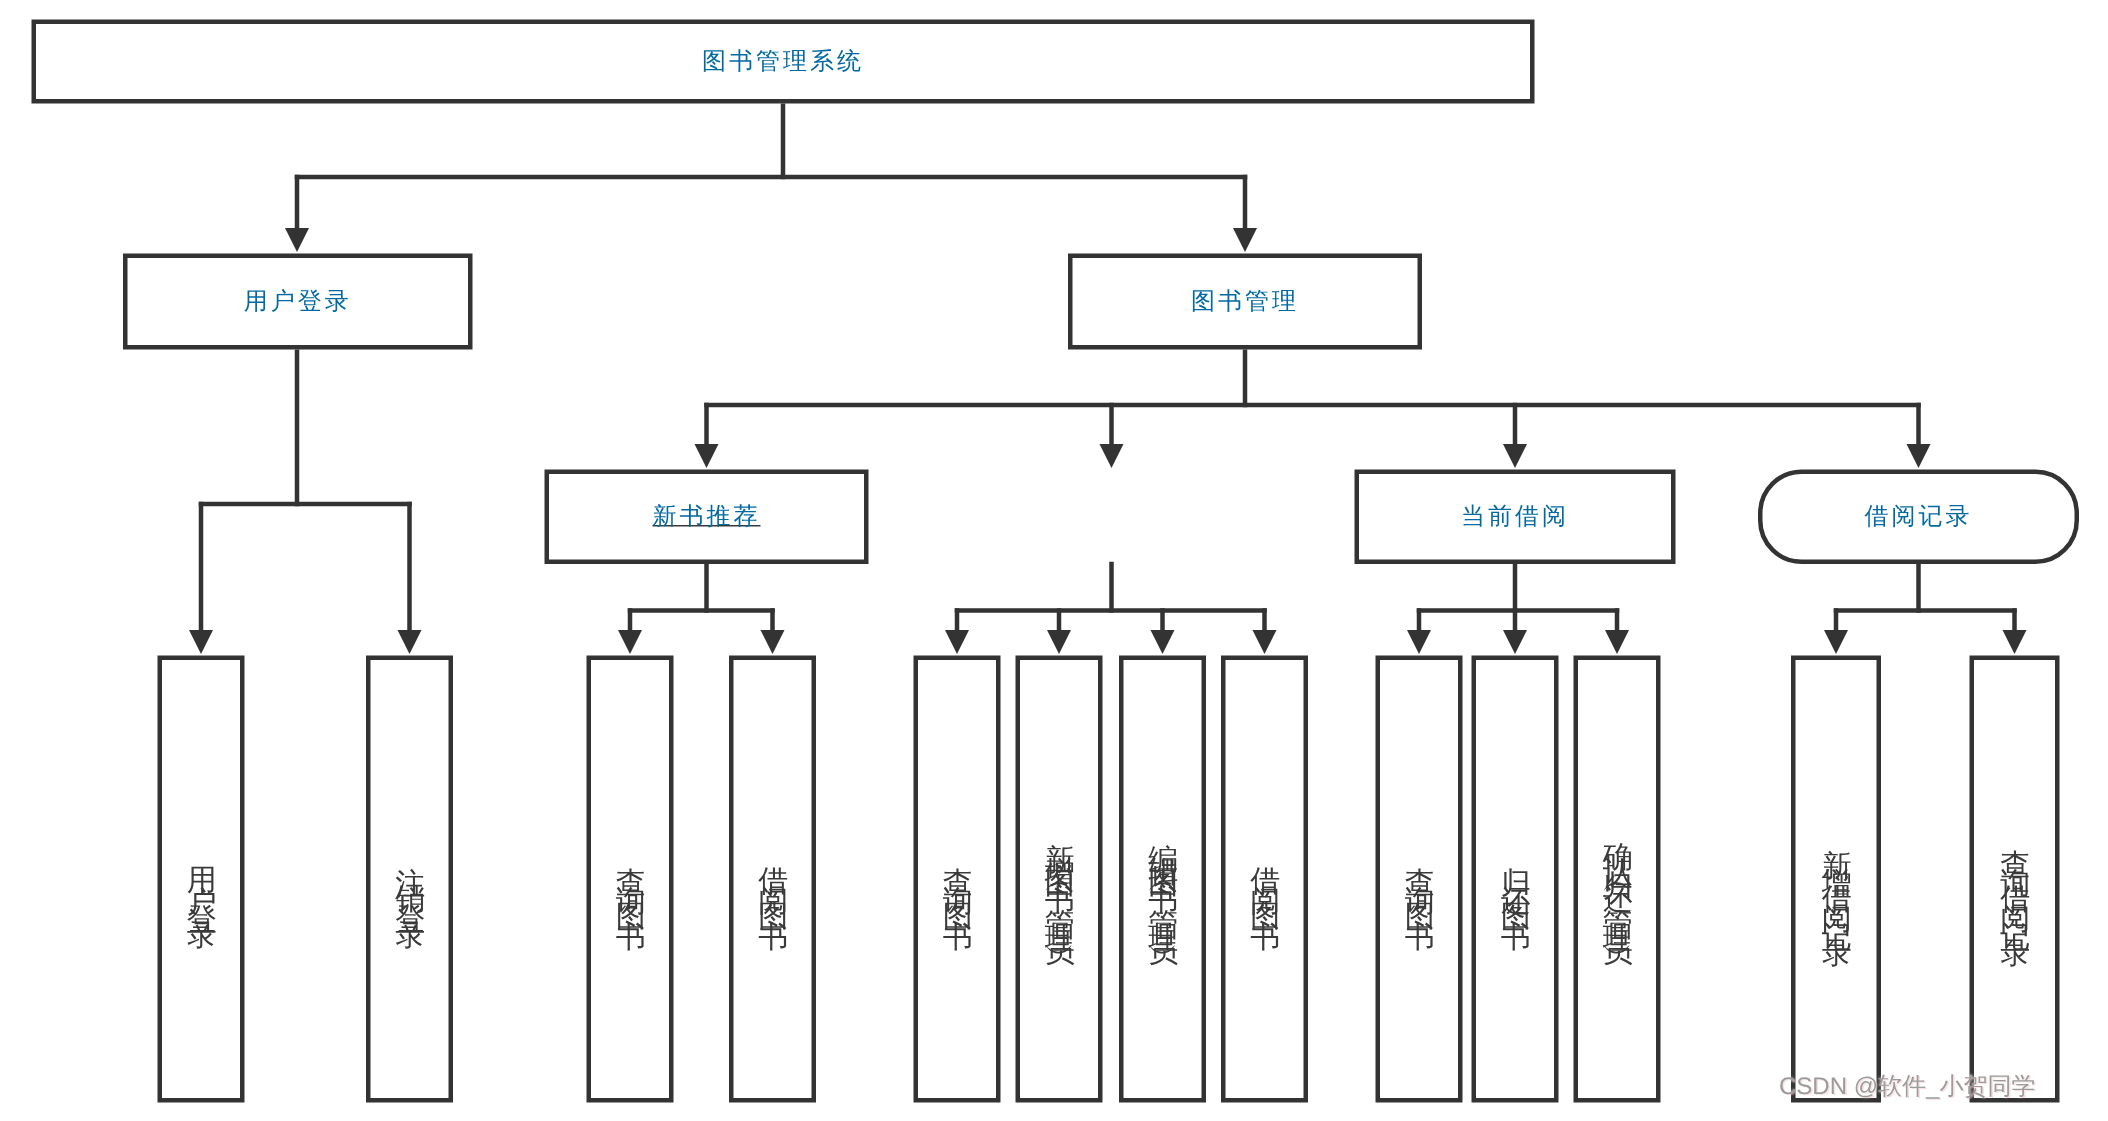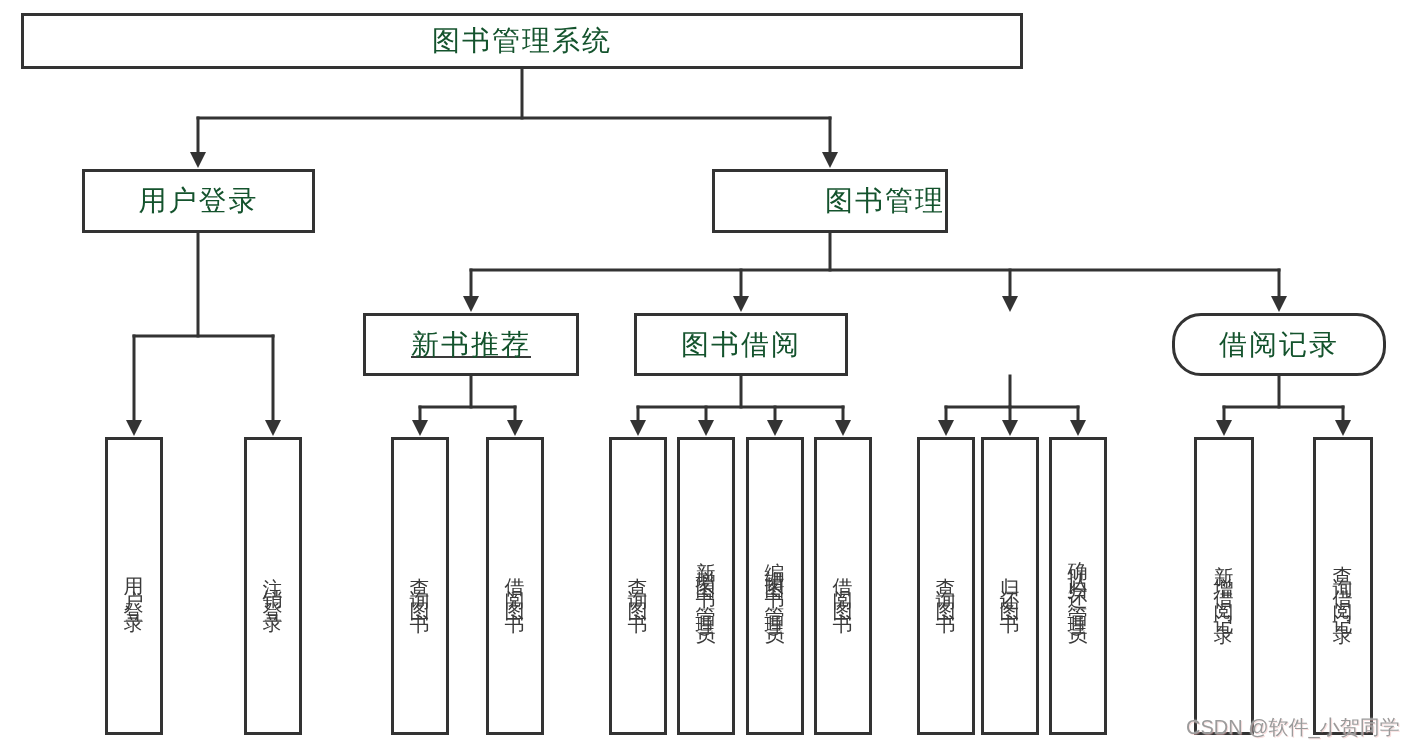--- a/index.html
+++ b/index.html
@@ -36,42 +36,42 @@
     position: absolute;
     box-sizing: border-box;
     background: #ffffff;
     border: 3px solid #333333;
     display: flex;
     align-items: center;
     justify-content: center;
     z-index: 2;
   }
   .box.h .lbl {
-    font-size: 28px;
+    font-size: 16px;
     letter-spacing: 2px;
-    color: #14532d;
+    color: #0369a1;
     white-space: nowrap;
   }
   .box.v .lbl {
     writing-mode: vertical-rl;
     text-orientation: mixed;
     font-size: 20px;
     letter-spacing: 12px;
     line-height: 1;
     color: #3a3a3a;
   }
   .box.v .lbl.tight {
     letter-spacing: 9px;
   }
   .watermark {
     position: absolute;
     left: 1186px;
     top: 714px;
     z-index: 3;
-    font-size: 20px;
+    font-size: 16px;
     color: #9b9b9b;
     white-space: nowrap;
     text-shadow: 0 0 2px #ffffff, 1px 1px 0 rgba(235, 140, 140, 0.35);
   }
 </style>
 </head>
 <body>
 
 <div class="canvas">
 
@@ -151,29 +151,29 @@
     </g>
   </svg>
 
   <div class="box h" style="left:21px; top:13px; width:1002px; height:56px;">
     <span class="lbl">图书管理系统</span>
   </div>
 
   <div class="box h" style="left:82px; top:169px; width:233px; height:64px;">
     <span class="lbl">用户登录</span>
   </div>
-  <div class="box h" style="left:712px; top:169px; width:236px; height:64px;justify-content:flex-end;">
+  <div class="box h" style="left:712px; top:169px; width:236px; height:64px;">
     <span class="lbl">图书管理</span>
   </div>
 
   <div class="box h" style="left:363px; top:313px; width:216px; height:63px;text-decoration:underline;">
     <span class="lbl">新书推荐</span>
   </div>
-  <div class="box h" style="left:634px; top:313px; width:214px; height:63px;">
-    <span class="lbl">图书借阅</span>
+  <div class="box h" style="left:903px; top:313px; width:214px; height:63px;">
+    <span class="lbl">当前借阅</span>
   </div>
   <div class="box h" style="left:1172px; top:313px; width:214px; height:63px;border-radius:29px;">
     <span class="lbl">借阅记录</span>
   </div>
 
   <div class="box v" style="left:105px; top:437px; width:58px; height:298px;">
     <span class="lbl">用户登录</span>
   </div>
   <div class="box v" style="left:244px; top:437px; width:58px; height:298px;">
     <span class="lbl">注销登录</span>

